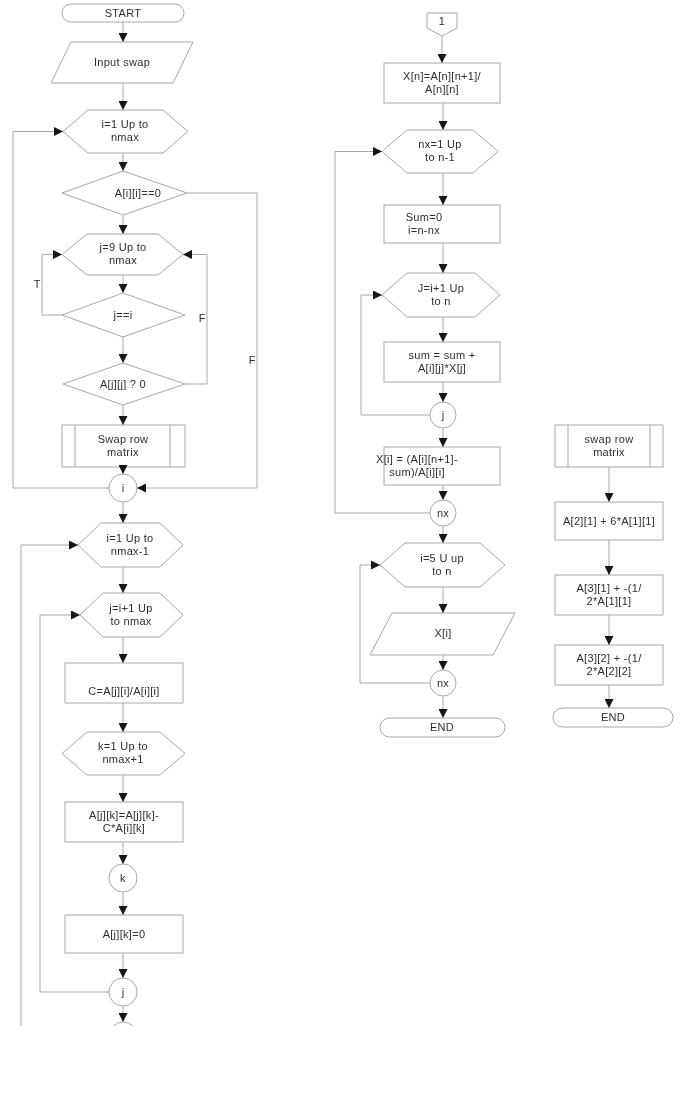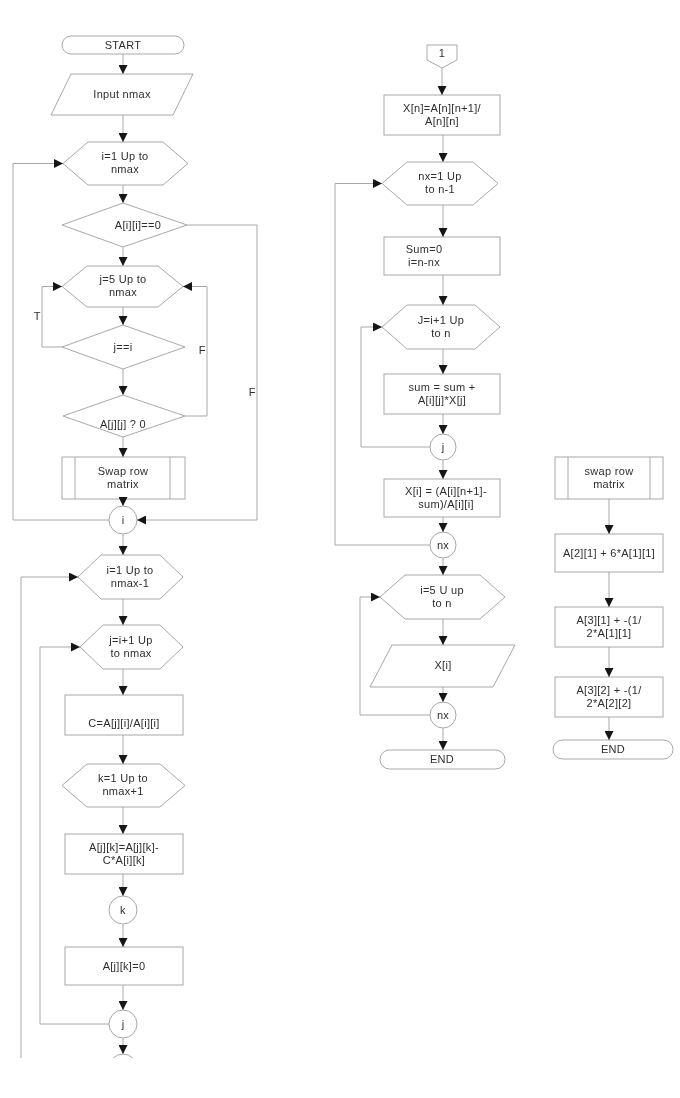--- a/index.html
+++ b/index.html
@@ -1,17 +1,17 @@
 <!DOCTYPE html>
 <html><head>
 <meta charset="utf-8">
 <style>
   html,body{margin:0;padding:0;background:#ffffff;}
   #stage{position:relative;width:680px;height:1026px;background:#ffffff;
-         font-family:"Liberation Sans", sans-serif;overflow:hidden;margin-top:32px;}
+         font-family:"Liberation Sans", sans-serif;overflow:hidden;}
   #stage svg{position:absolute;left:0;top:0;}
   .lbl{position:absolute;transform:translate(-50%,-50%);color:#2e2e2e;
        font-size:11px;line-height:13px;text-align:center;white-space:pre-line;
        letter-spacing:0.3px;width:max-content;}
   .edge-lbl{position:absolute;transform:translate(-50%,-50%);color:#2e2e2e;
        font-size:11px;width:max-content;}
 </style>
 </head>
 <body>
 
@@ -117,28 +117,28 @@
     <path d="M430,683 H360 V565 H380" marker-end="url(#ah)"></path>
 
     <path d="M609,467 V502" marker-end="url(#ah)"></path>
     <path d="M609,540 V575" marker-end="url(#ah)"></path>
     <path d="M609,615 V645" marker-end="url(#ah)"></path>
     <path d="M609,685 V708" marker-end="url(#ah)"></path>
   </g>
 </svg>
 
 <div class="lbl" style="left:123px;top:13px">START</div>
-<div class="lbl" style="left:122px;top:62px">Input nmax</div>
+<div class="lbl" style="left:122px;top:62px">Input swap</div>
 <div class="lbl" style="left:125px;top:131px">i=1 Up to
 nmax</div>
 <div class="lbl" style="left:138px;top:193px">A[i][i]==0</div>
-<div class="lbl" style="left:123px;top:254px">j=5 Up to
+<div class="lbl" style="left:123px;top:254px">j=9 Up to
 nmax</div>
 <div class="lbl" style="left:123px;top:315px">j==i</div>
-<div class="lbl" style="left:123px;top:392px">A[j][j] ? 0</div>
+<div class="lbl" style="left:123px;top:384px">A[j][j] ? 0</div>
 <div class="lbl" style="left:123px;top:446px">Swap row
 matrix</div>
 <div class="lbl" style="left:123px;top:488px">i</div>
 <div class="lbl" style="left:130px;top:545px">i=1 Up to
 nmax-1</div>
 <div class="lbl" style="left:131px;top:615px">j=i+1 Up
 to nmax</div>
 <div class="lbl" style="left:124px;top:691px">C=A[j][i]/A[i][i]</div>
 <div class="lbl" style="left:123px;top:753px">k=1 Up to
 nmax+1</div>
@@ -155,21 +155,21 @@
 A[n][n]</div>
 <div class="lbl" style="left:440px;top:151px">nx=1 Up
 to n-1</div>
 <div class="lbl" style="left:424px;top:224px">Sum=0
 i=n-nx</div>
 <div class="lbl" style="left:441px;top:295px">J=i+1 Up
 to n</div>
 <div class="lbl" style="left:442px;top:362px">sum = sum +
 A[i][j]*X[j]</div>
 <div class="lbl" style="left:443px;top:415px">j</div>
-<div class="lbl" style="left:446px;top:466px">X[i] = (A[i][n+1]-
+<div class="lbl" style="left:417px;top:466px">X[i] = (A[i][n+1]-
 sum)/A[i][i]</div>
 <div class="lbl" style="left:443px;top:513px">nx</div>
 <div class="lbl" style="left:442px;top:565px">i=5 U up
 to n</div>
 <div class="lbl" style="left:443px;top:633px">X[i]</div>
 <div class="lbl" style="left:443px;top:683px">nx</div>
 <div class="lbl" style="left:442px;top:727px">END</div>
 
 <div class="lbl" style="left:609px;top:446px">swap row
 matrix</div>

